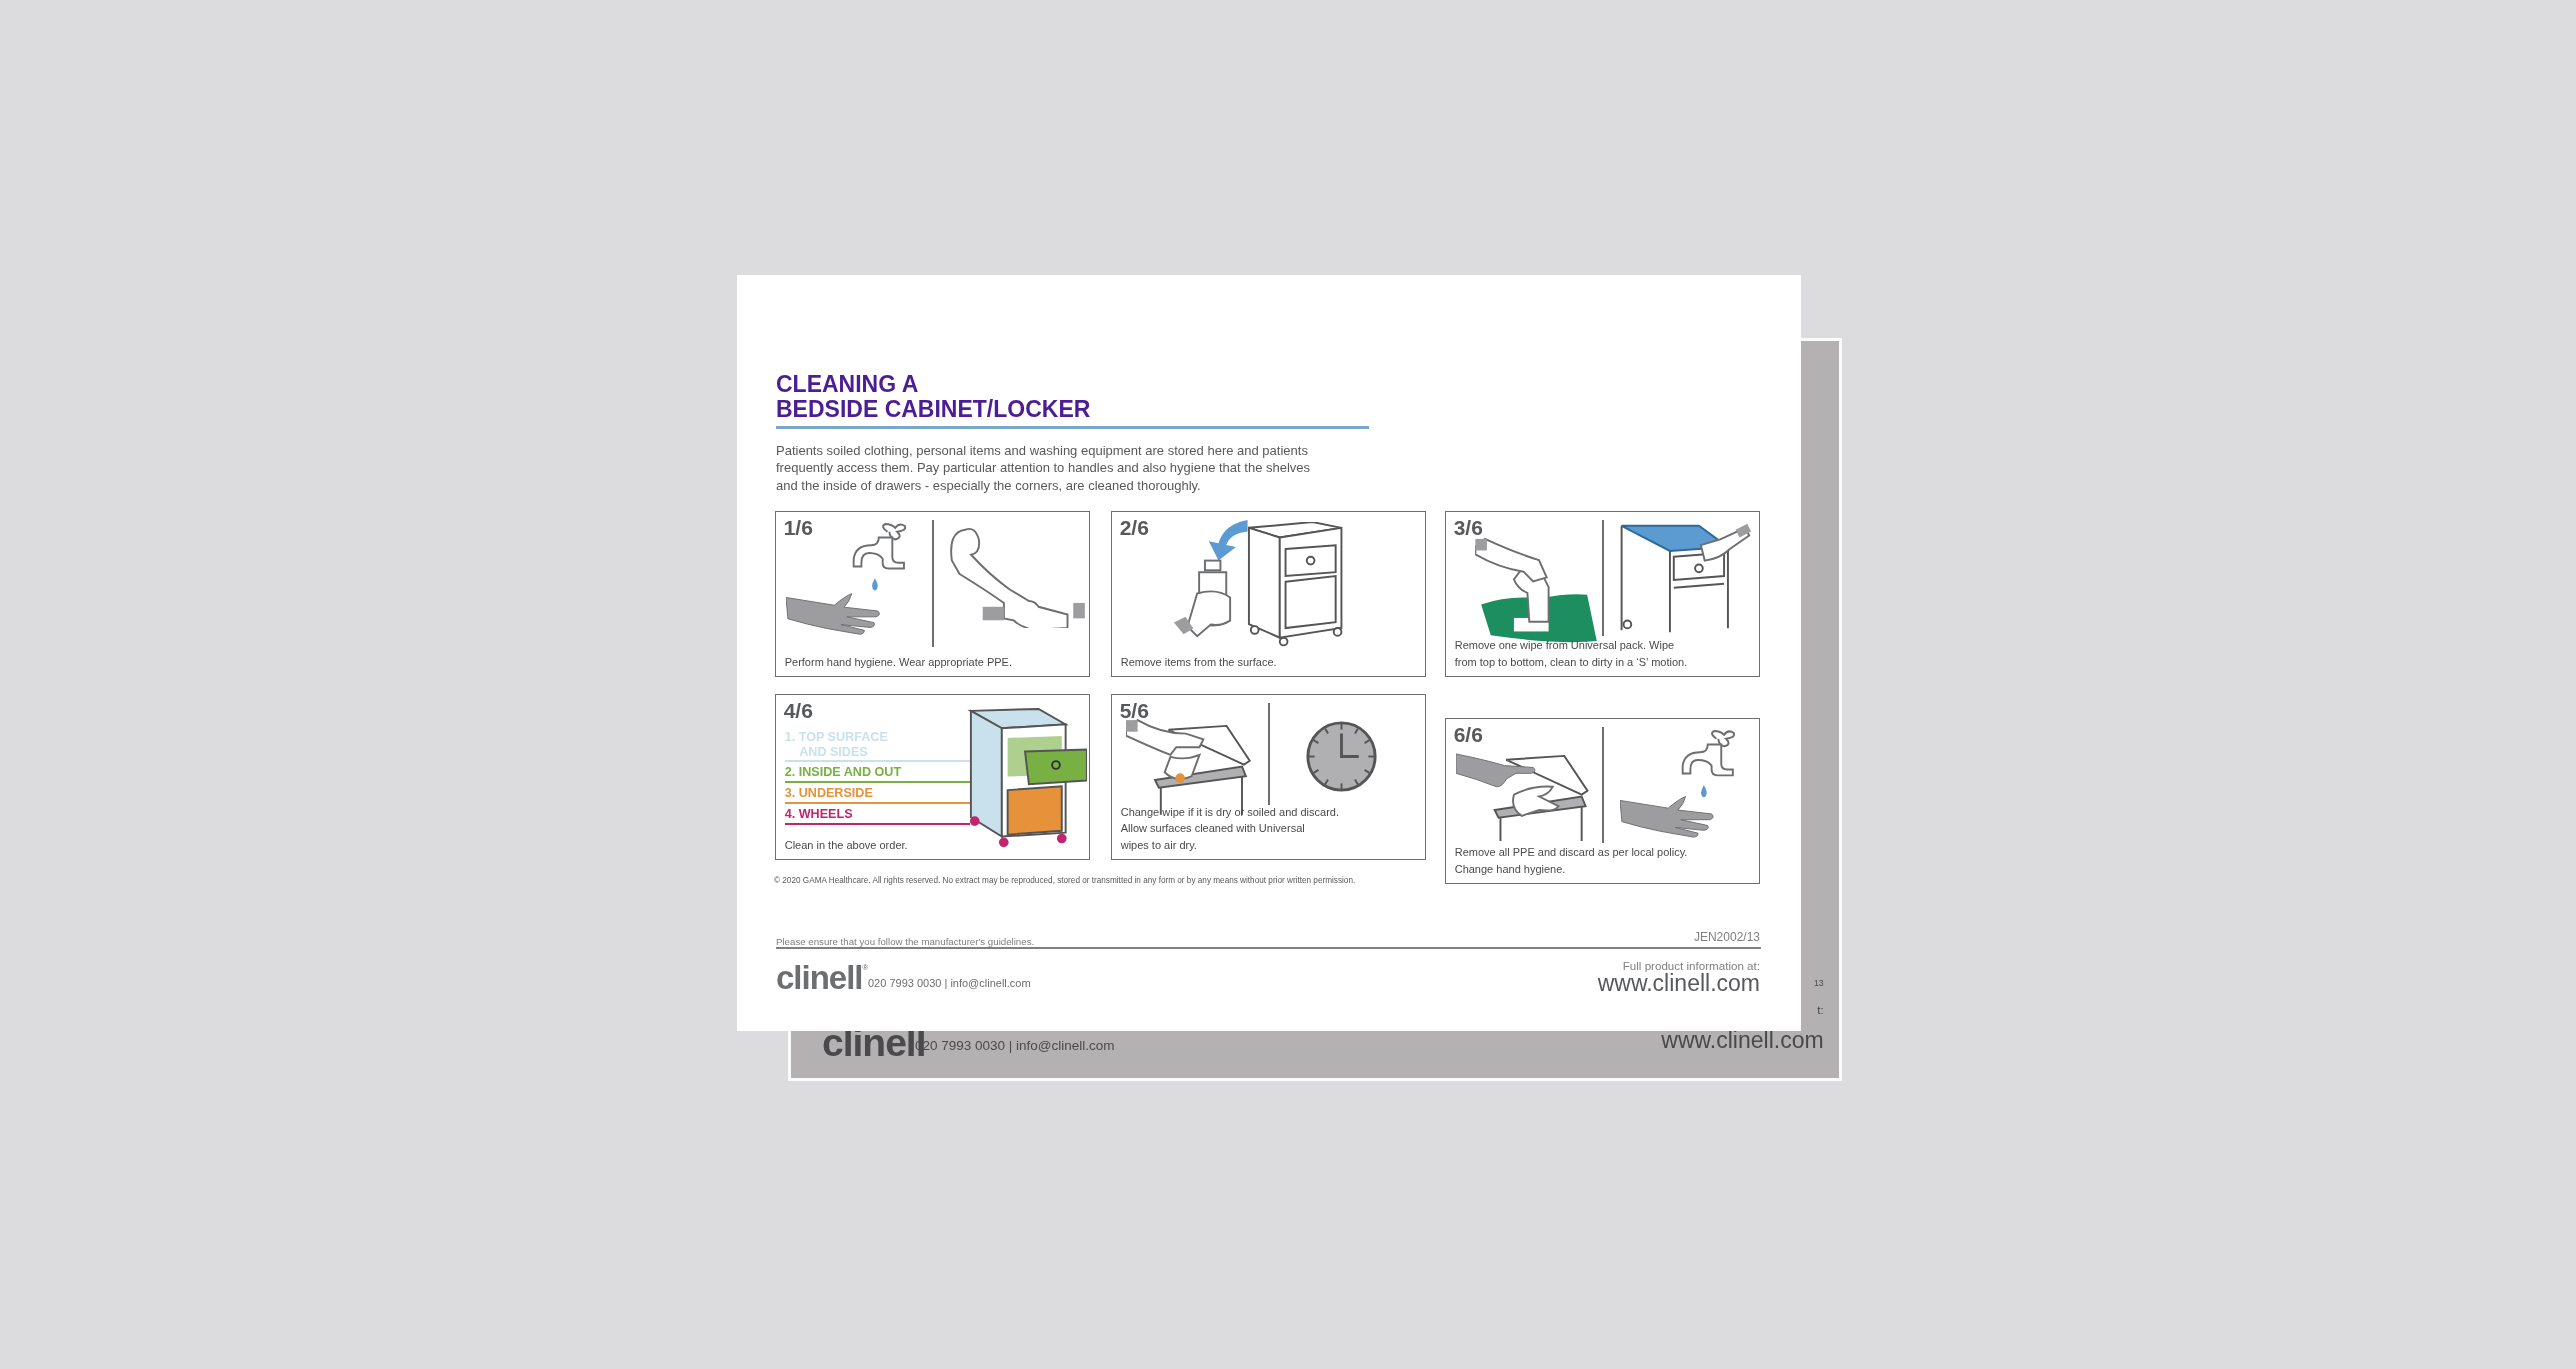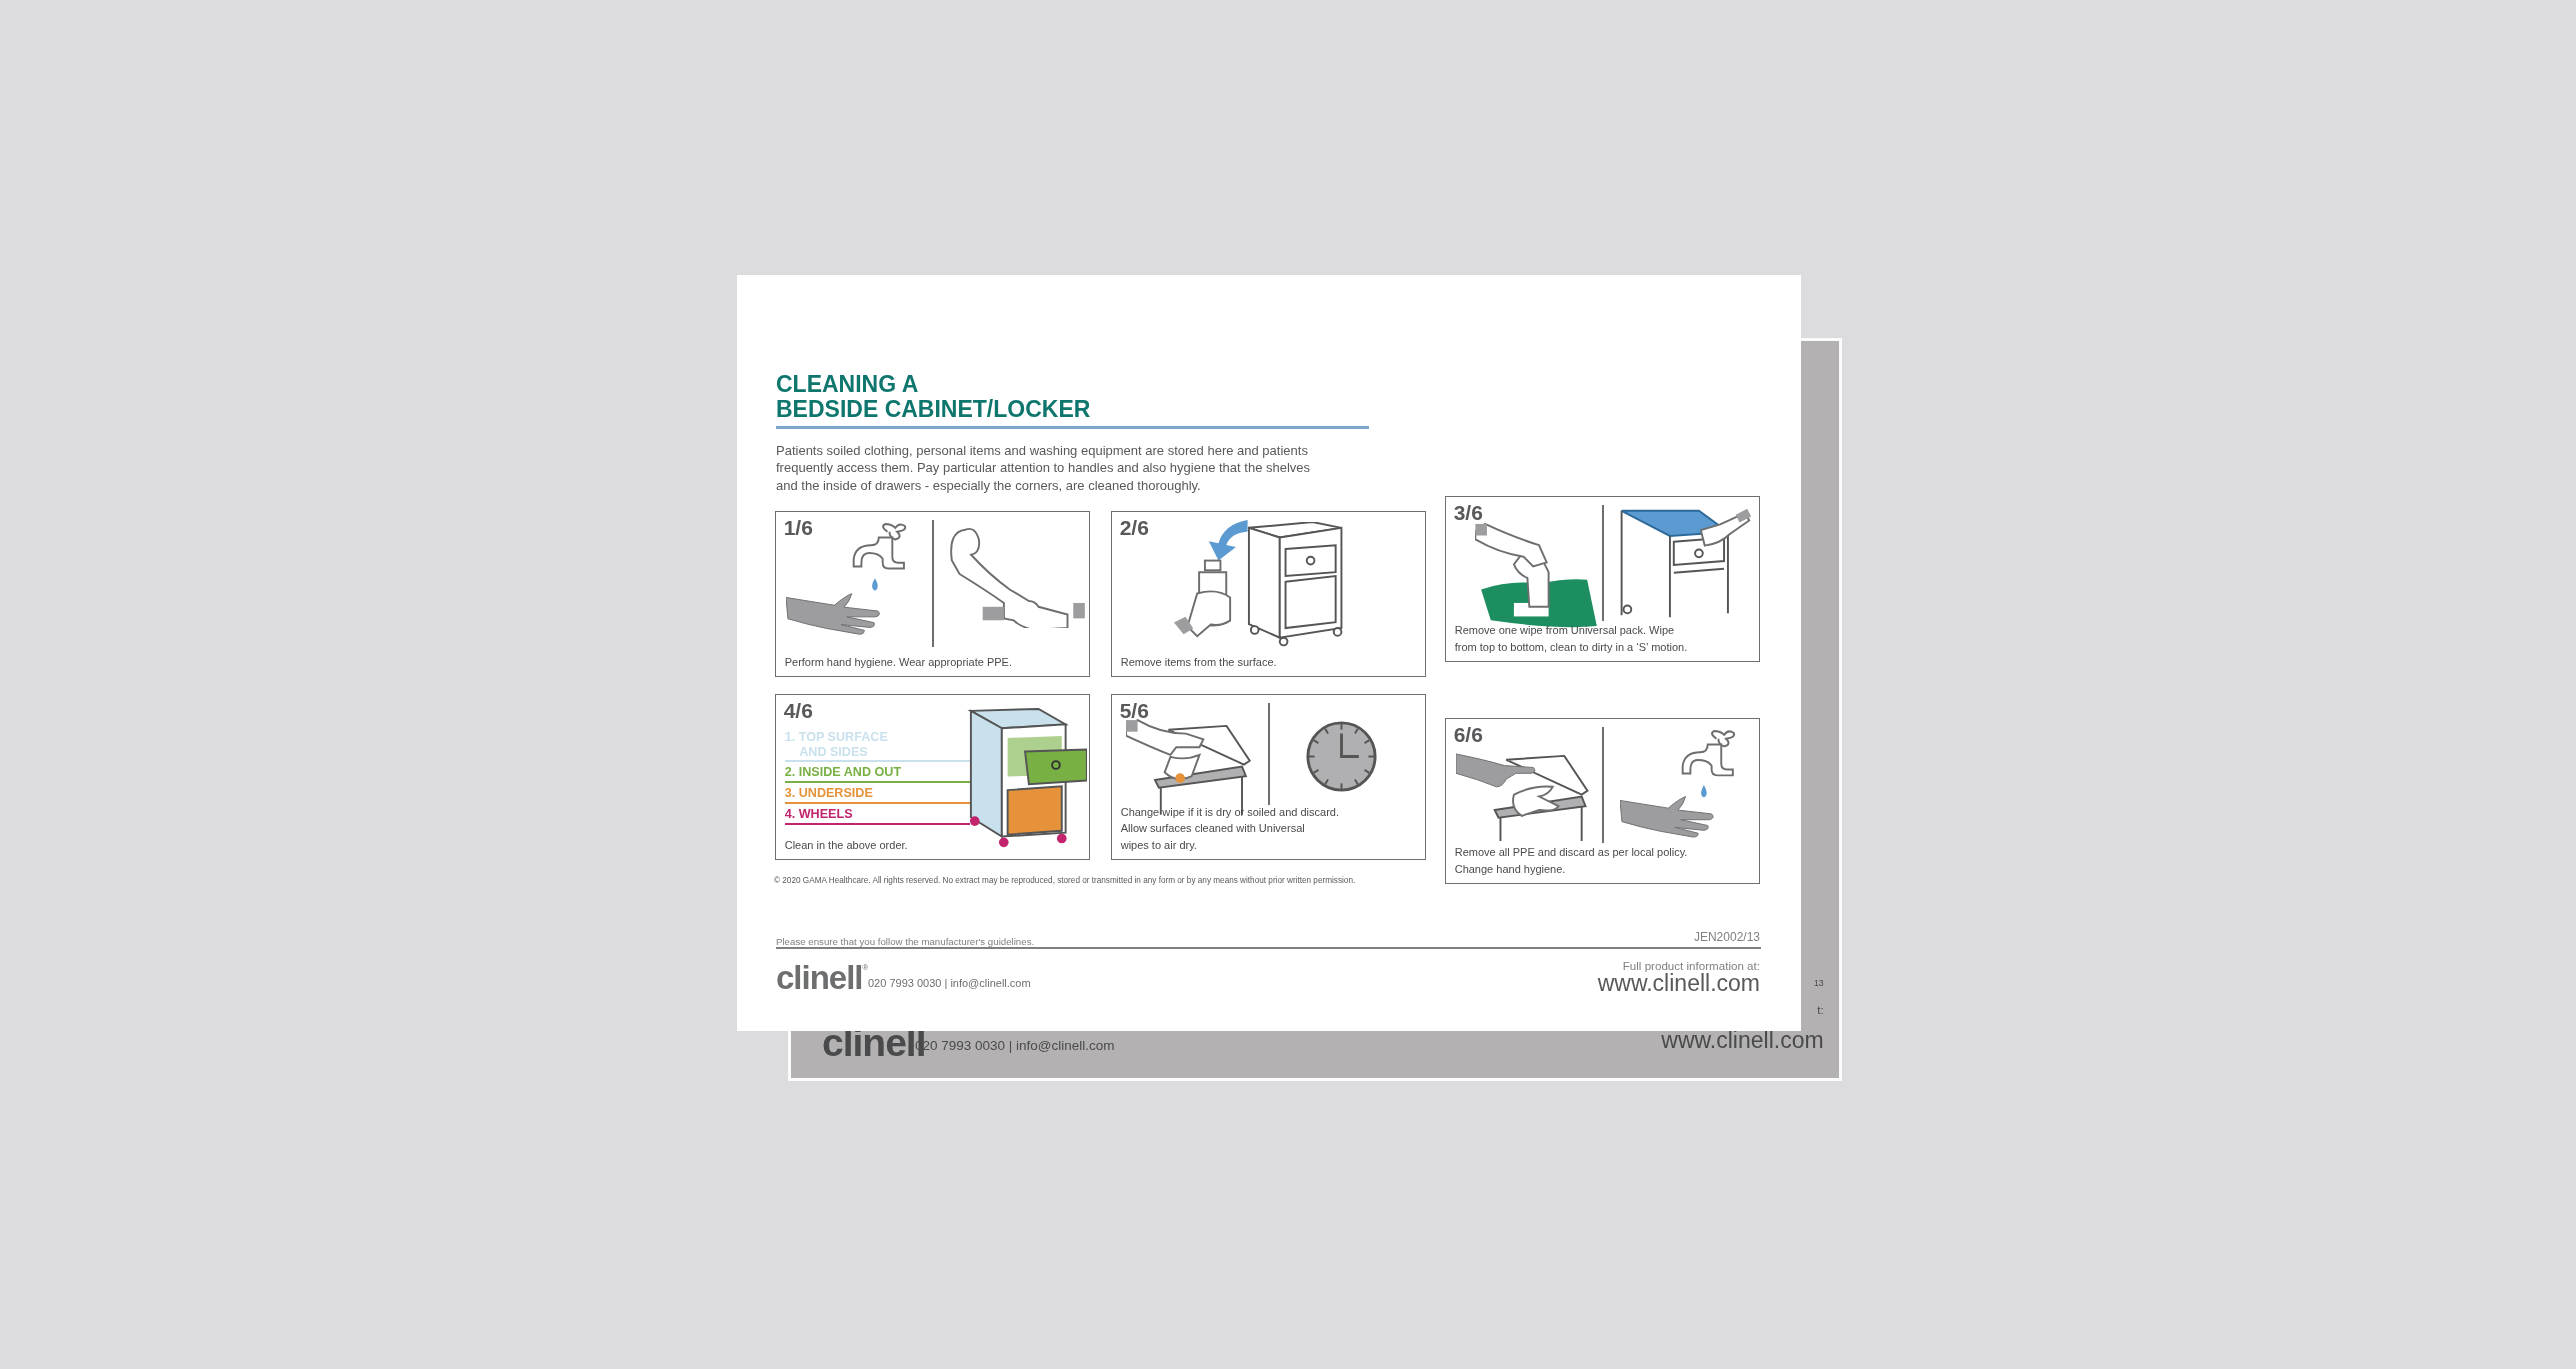--- a/index.html
+++ b/index.html
@@ -13,21 +13,21 @@
   }
   .back-frame { position:absolute; border:2.9px solid #4f4f51; border-left:none; }
   .back-logo { position:absolute; left:31px; top:680px; font-size:39px; font-weight:bold; color:#4a4a4c; letter-spacing:-1px; }
   .back-contact { position:absolute; left:124px; top:697px; font-size:13.5px; color:#4a4a4c; }
   .back-url { position:absolute; right:15.4px; top:686px; font-size:23px; color:#4a4a4c; }
   .back-note { position:absolute; right:15.4px; font-size:11.6px; color:#4a4a4c; }
 
   .front-sheet {
     position:absolute; left:737px; top:275px; width:1064px; height:756px; background:#ffffff;
   }
-  .title { position:absolute; left:39px; top:97px; font-size:23px; font-weight:bold; line-height:25px; color:#0f766e; }
+  .title { position:absolute; left:39px; top:97px; font-size:23px; font-weight:bold; line-height:25px; color:#4c1d95; }
   .title-rule { position:absolute; left:39px; top:151px; width:593px; height:2.9px; background:#7ba7cc; }
   .intro { position:absolute; left:39px; top:167px; width:599px; font-size:13px; line-height:17.4px; color:#58595b; }
 
   .step { position:absolute; width:315px; height:166px; box-sizing:border-box; border:1.9px solid #6d6e70; background:#fff; }
   .step-num { position:absolute; left:7.7px; top:3.9px; font-size:21px; font-weight:bold; color:#58595b; }
   .step-caption { position:absolute; left:8.7px; bottom:5.8px; font-size:11px; line-height:16.4px; color:#4a4a4c; }
   .divider { position:absolute; width:1.9px; background:#6d6e70; top:7.7px; }
   .illus { position:absolute; }
 
   .legend-item { position:absolute; left:8.7px; font-size:12.6px; font-weight:bold; line-height:14.5px; }
@@ -105,21 +105,21 @@
       <path d="M40 62 l52 -6 v48 l-52 6 z" fill="#fff" stroke="#555" stroke-width="2"></path>
       <circle cx="8" cy="112" r="4" fill="#fff" stroke="#555" stroke-width="2"></circle>
       <circle cx="38" cy="124" r="4" fill="#fff" stroke="#555" stroke-width="2"></circle>
       <circle cx="94" cy="114" r="4" fill="#fff" stroke="#555" stroke-width="2"></circle>
     </svg>
     <div class="step-caption">
       <div>Remove items from the surface.</div>
     </div>
   </div>
 
-  <div class="step" style="left:708px;top:221px;padding-left:40px;">
+  <div class="step" style="left:708px;top:236px;padding-left:40px;">
     <div class="step-num">3/6</div>
     <svg class="illus" style="left:29px;top:25px;" width="126" height="106" viewBox="0 0 130 110">
       <path d="M6 70 q30 -10 60 -6 q30 -6 50 -4 l10 48 q-40 4 -110 -6 z" fill="#1c8e60"></path>
       <rect x="40" y="84" width="36" height="14" fill="#fff"></rect>
       <path d="M46 36 q10 -6 22 0 l8 16 v36 h-20 l-2 -30 q-10 -4 -14 -14z" fill="#fff" stroke="#6d6e70" stroke-width="2"></path>
       <path d="M0 10 l10 -8 q30 14 56 22 l8 18 l-14 4 l-10 -10 q-26 -4 -50 -18z" fill="#fff" stroke="#6d6e70" stroke-width="2"></path>
       <rect x="0" y="2" width="12" height="12" fill="#9d9d9f"></rect>
     </svg>
     <div class="divider" style="left:156px;height:116px;"></div>
     <svg class="illus" style="left:164px;top:7.7px;" width="145" height="116" viewBox="0 0 150 120">

